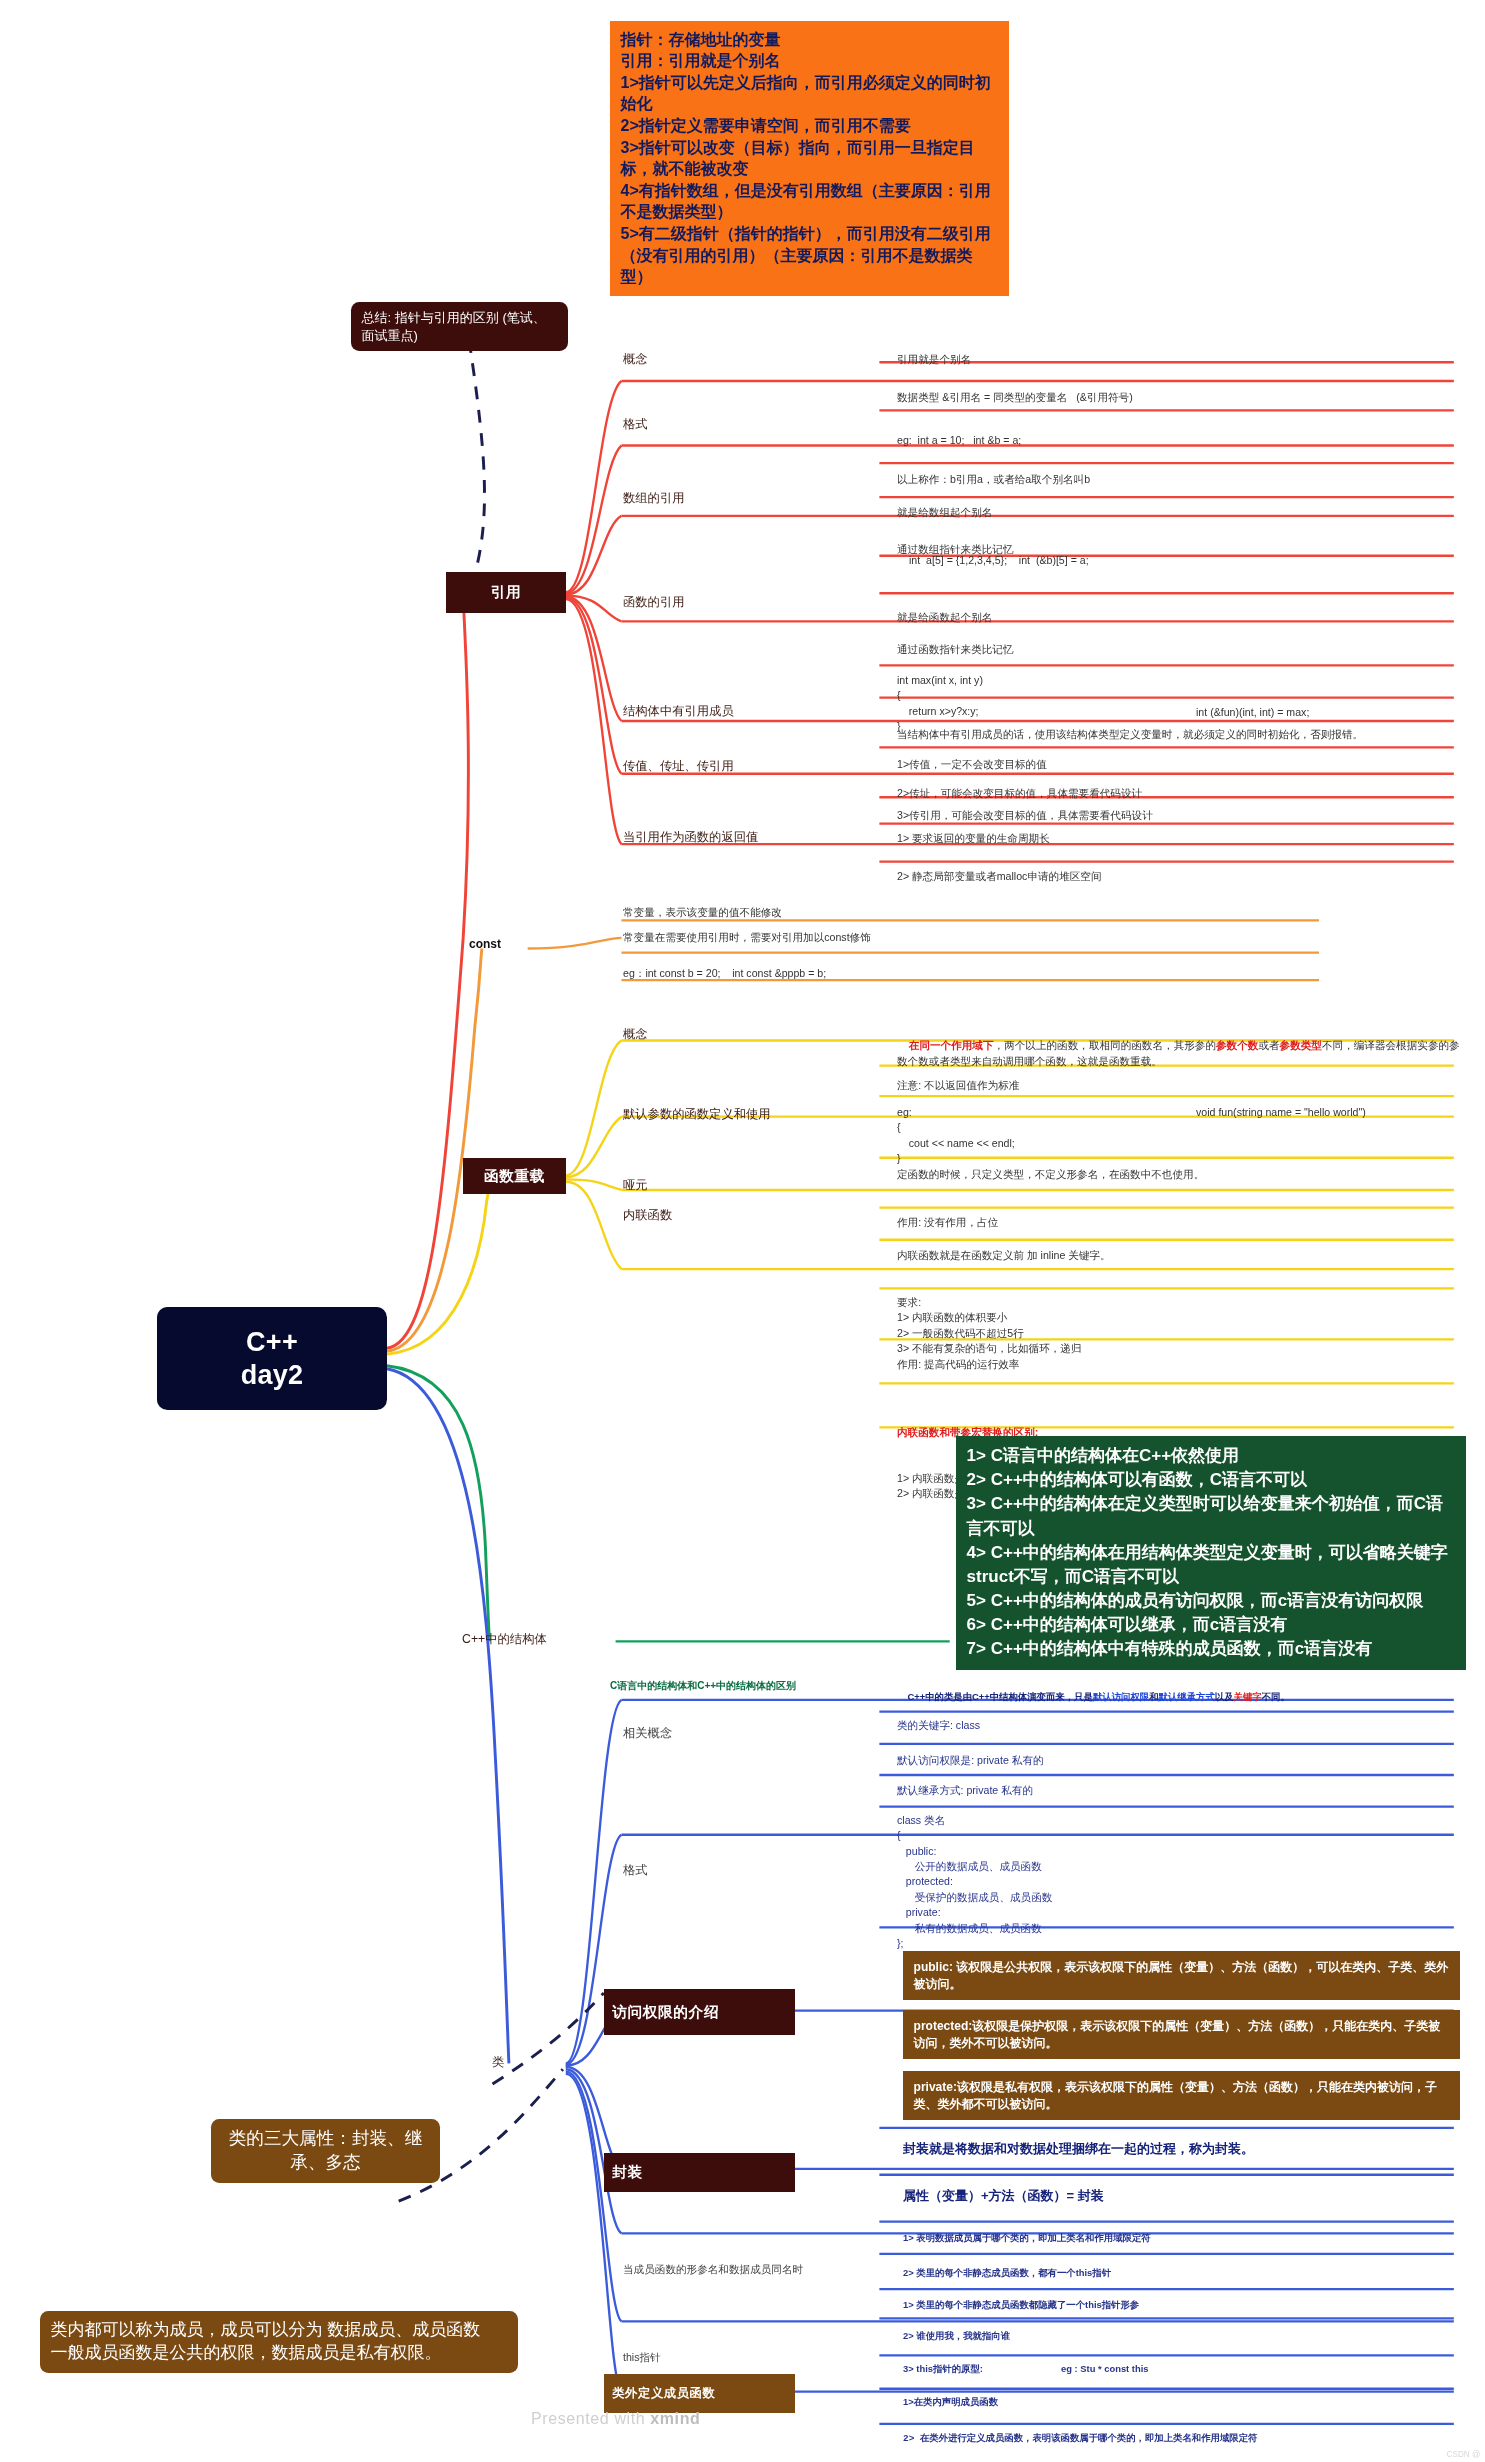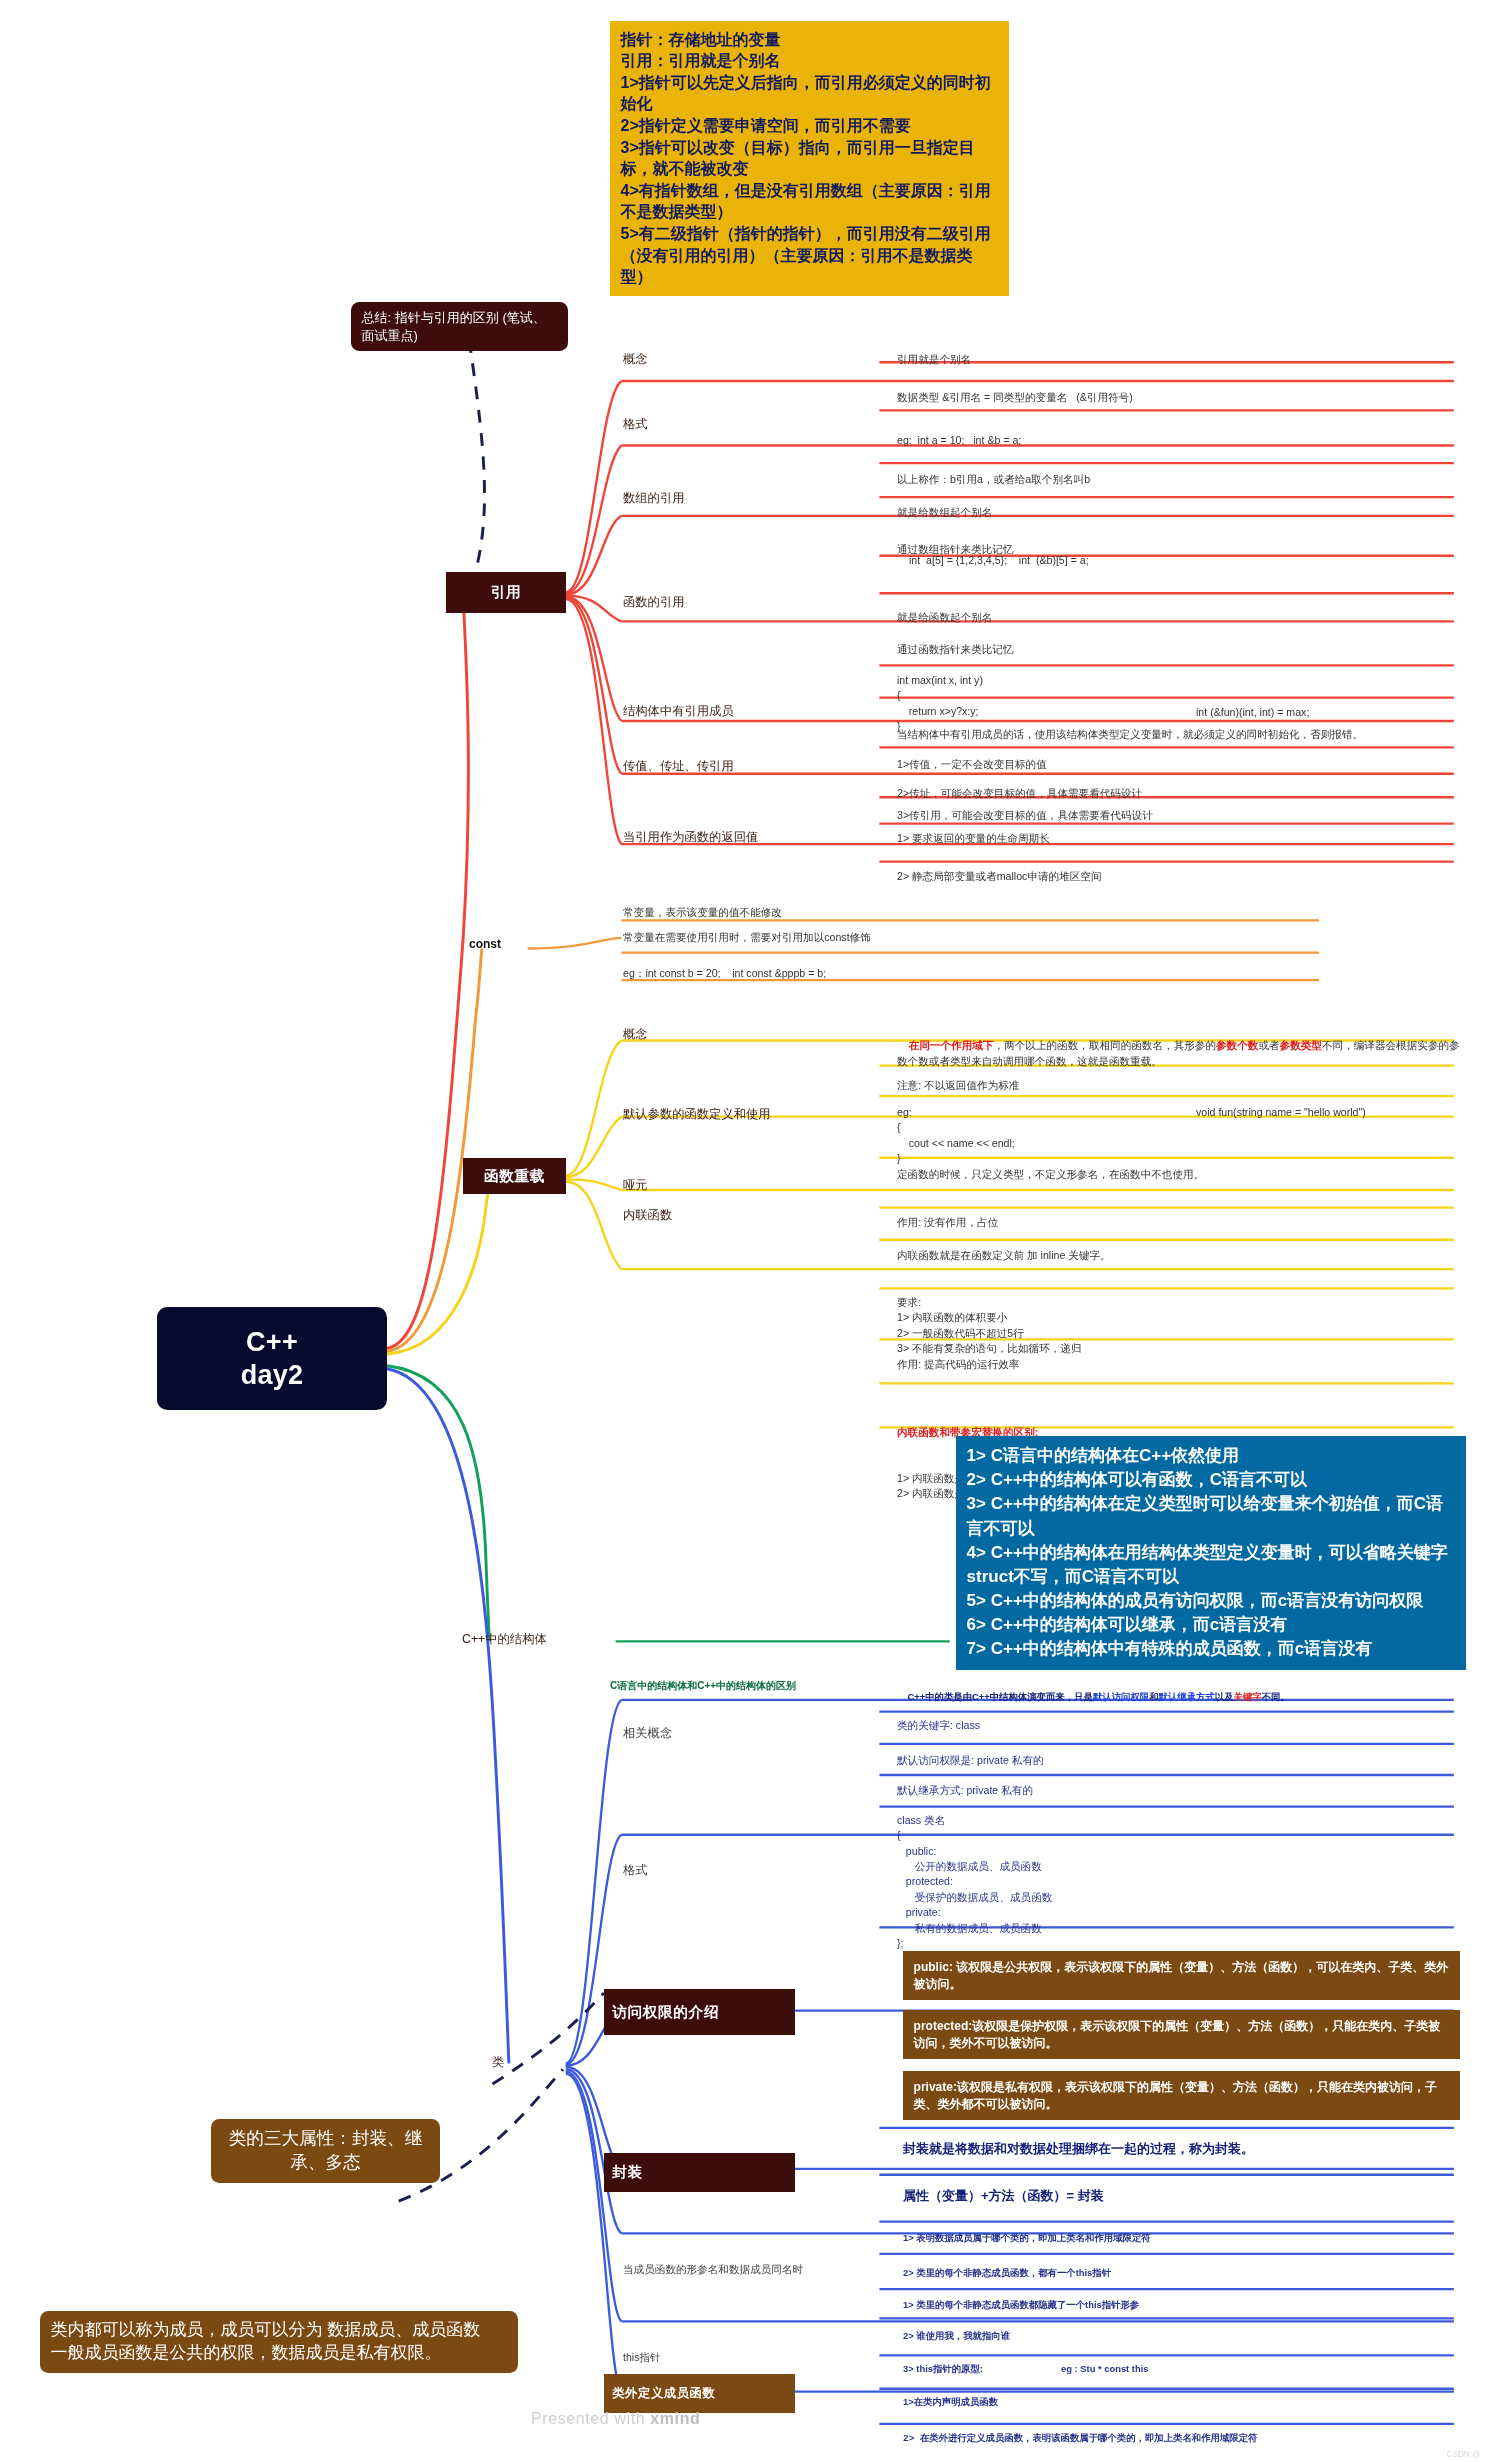--- a/index.html
+++ b/index.html
@@ -56,25 +56,25 @@
   .leaf.redbold{color:#e01b1b;font-weight:bold;}
 
   
   .callout{
     box-sizing:border-box;
     padding:8.2px 10.6px;
     line-height:1.35;
     white-space:pre-wrap;
   }
   .callout.pink{
-    background:#eab308;color:#121a5e;
+    background:#f97316;color:#121a5e;
     font-size:16px;font-weight:bold;
   }
   .callout.maroon{
-    background:#0369a1;color:#ffffff;
+    background:#14532d;color:#ffffff;
     font-size:17px;font-weight:bold;line-height:1.42;
   }
   .callout.brown{
     background:#7a4a12;color:#ffffff;
     font-size:12px;font-weight:bold;line-height:1.38;
   }
   .callout.roundbrown{
     background:#7a4a12;color:#ffffff;border-radius:8.2px;
     font-size:17.6px;text-align:center;
   }

